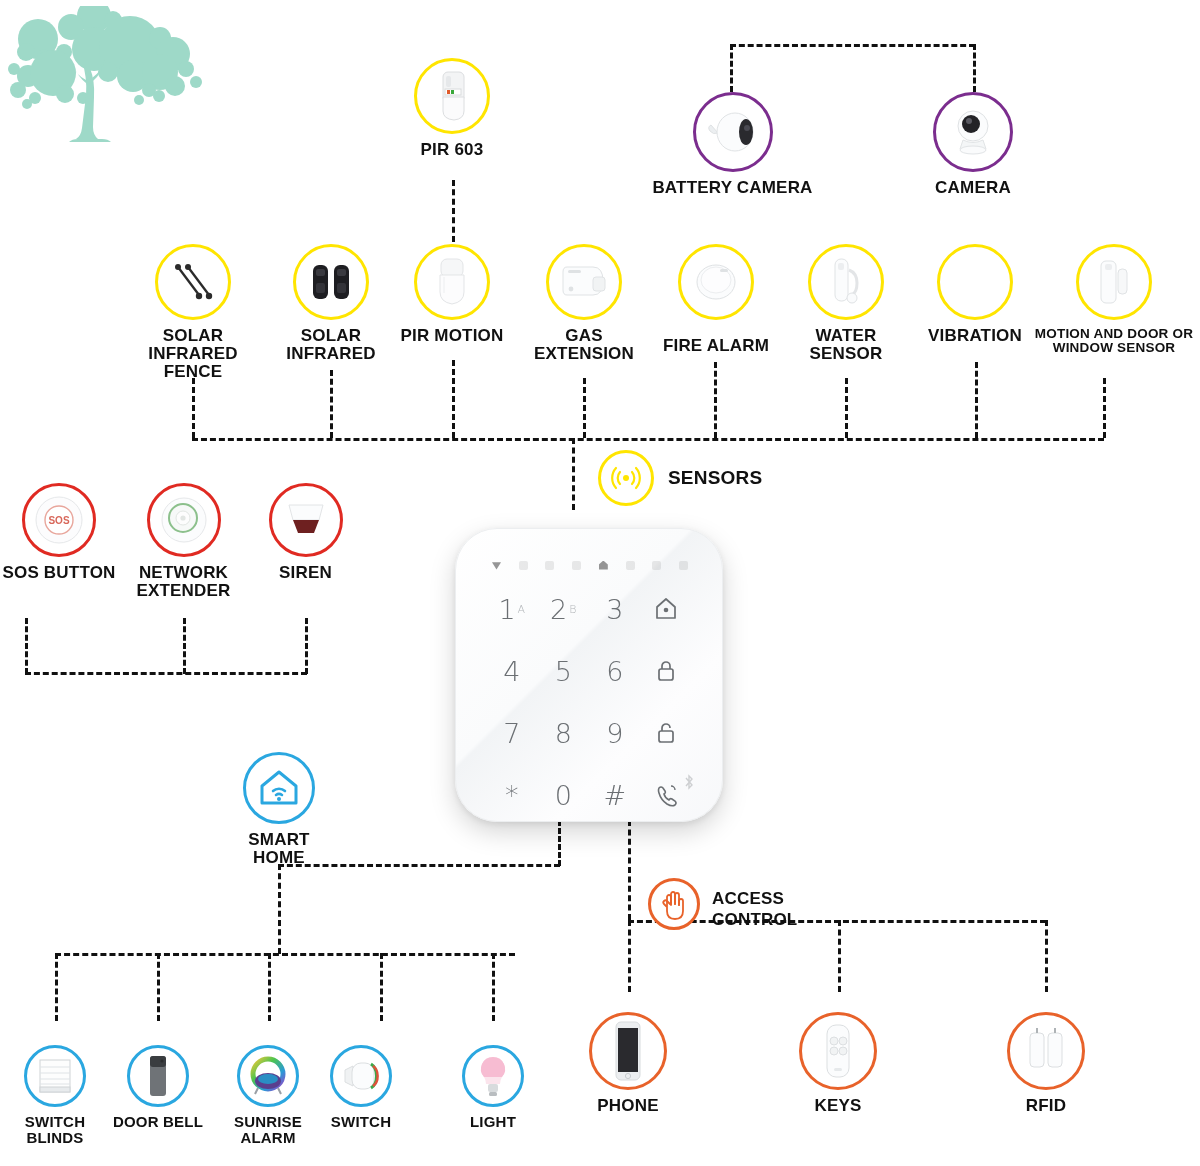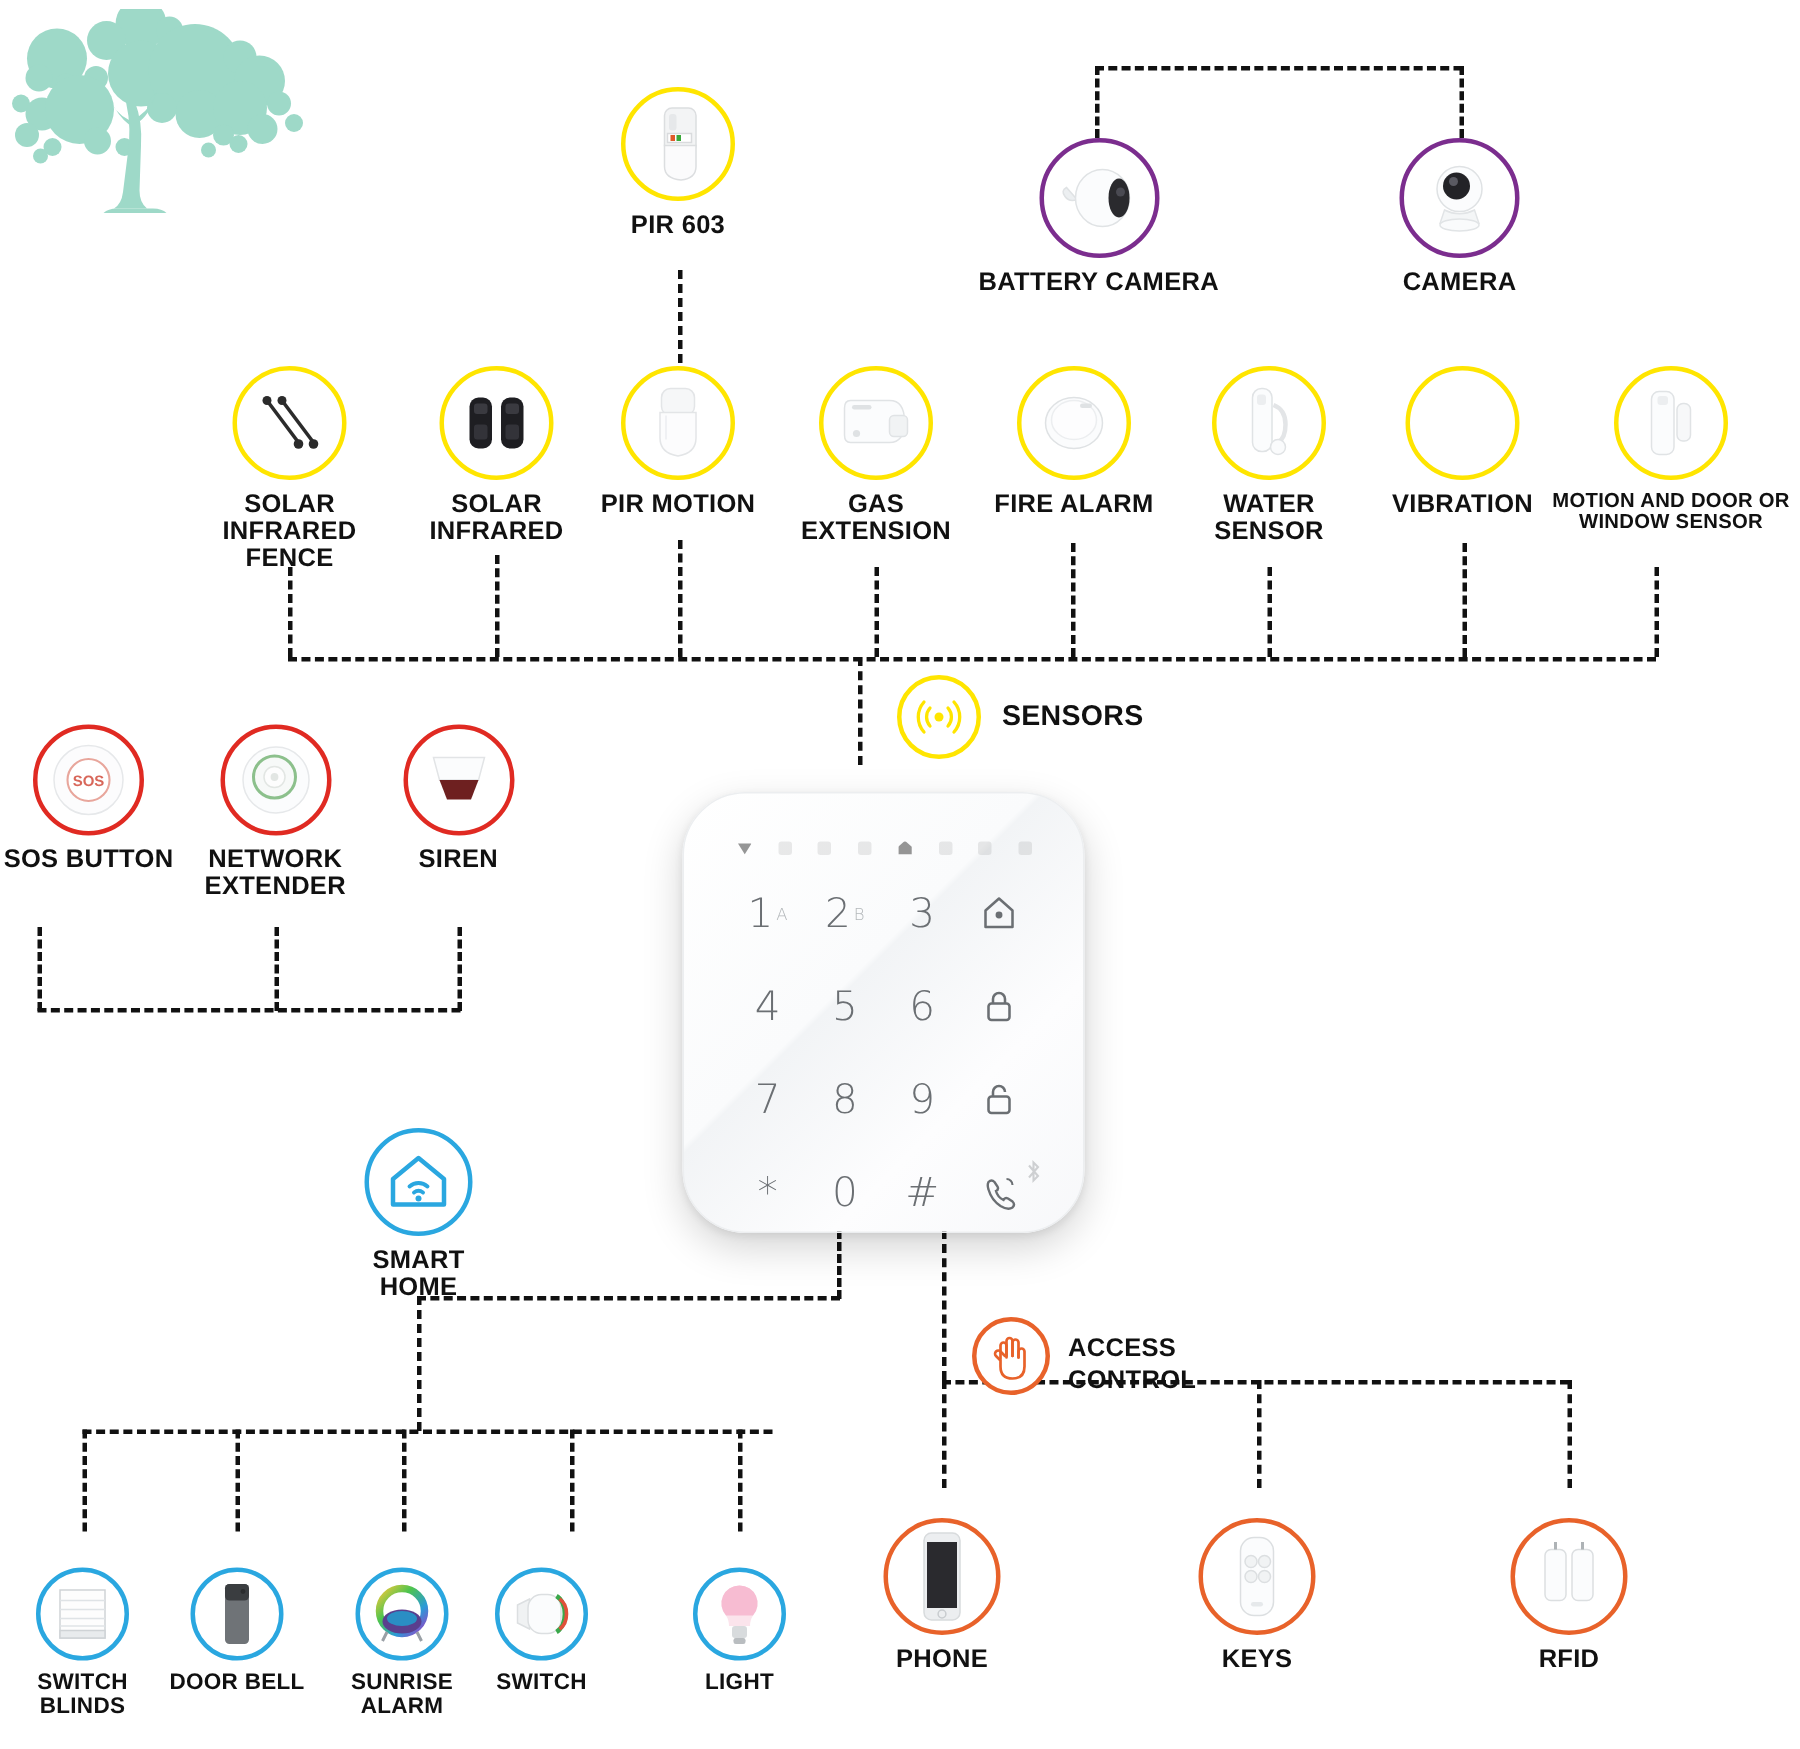--- a/index.html
+++ b/index.html
@@ -221,21 +221,21 @@
       <path d="M8 6 h26 q10 0 10 14 q0 14 -10 14 h-26 q-4 0 -4 -5 v-18 q0 -5 4 -5 z" fill="#fbfcfd" stroke="#e0e3e5"></path>
       <rect x="34" y="16" width="12" height="14" rx="3" fill="#f1f3f4" stroke="#e0e3e5"></rect>
       <rect x="9" y="9" width="13" height="3" rx="1.5" fill="#dfe2e4"></rect>
       <circle cx="12" cy="28" r="2.4" fill="#dfe2e4"></circle>
     </svg>
   </div>
   <div class="lbl">GAS
 EXTENSION</div>
 </div>
 
-<div class="node" style="left:658px;top:244px;width:116px;">
+<div class="node" style="left:658px;top:244px;width:116px;gap:10px;">
   <div class="ring y" style="width:76px;height:76px;">
     <svg width="48" height="44" viewBox="0 0 48 44">
       <ellipse cx="24" cy="22" rx="19" ry="17" fill="#fbfcfd" stroke="#dfe2e4"></ellipse>
       <ellipse cx="24" cy="20" rx="15" ry="13" fill="#fdfdfe" stroke="#eceef0"></ellipse>
       <rect x="28" y="9" width="8" height="3" rx="1.5" fill="#dfe2e4"></rect>
     </svg>
   </div>
   <div class="lbl">FIRE ALARM</div>
 </div>
 

